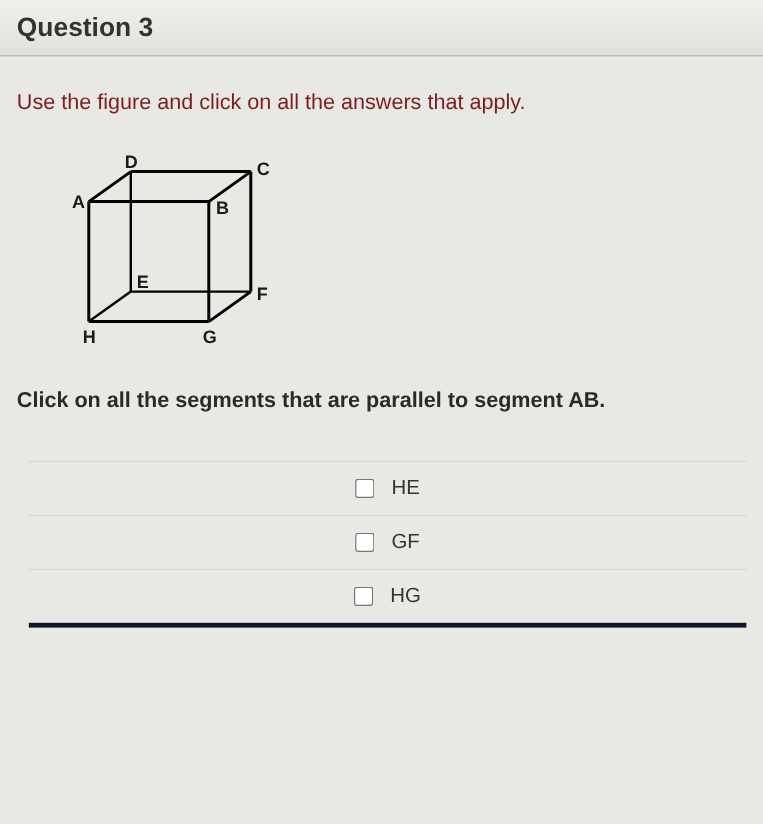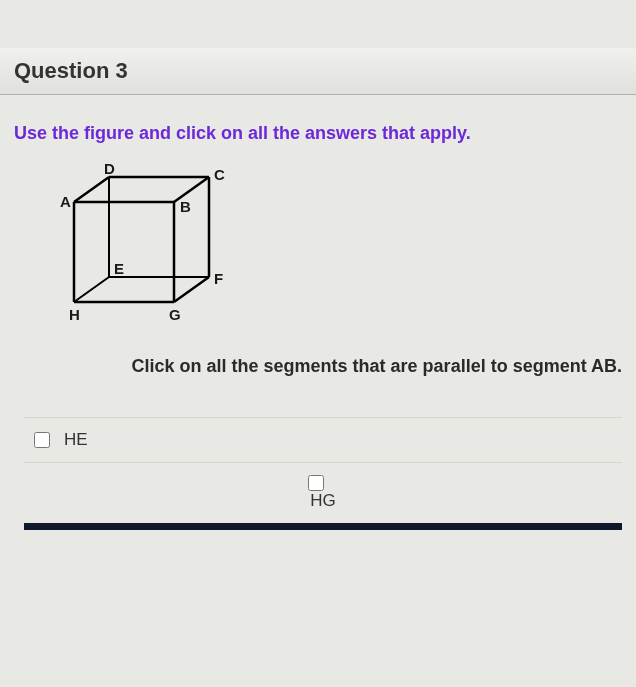--- a/index.html
+++ b/index.html
@@ -14,53 +14,51 @@
       height: 687px;
       overflow: hidden;
     }
     .question-header {
       background: linear-gradient(to bottom, #f0f0ed, #e0e0dc);
       padding: 10px 14px;
       border-bottom: 1px solid #b0b0ac;
       font-size: 22px;
       font-weight: bold;
       color: #333;
-      margin-top: 48px;
     }
     .content {
       padding: 28px 14px 14px 14px;
     }
     .instruction-top {
       font-size: 18px;
-      color: #6d28d9;
-      font-weight: bold;
-      margin-bottom: 18px;
+      color: #7f1d1d;
+      font-weight: normal;
+      margin-bottom: 32px;
     }
     .figure-container {
       margin: 10px 0 20px 30px;
     }
     .instruction-bottom {
       font-size: 18px;
       color: #2a2a2a;
       font-weight: bold;
       margin-bottom: 40px;
-      text-align: right;
     }
     .options {
       margin-left: 10px;
     }
     .option-row {
       display: flex;
       align-items: center;
       padding: 12px 10px;
       border-top: 1px solid #d5d5d0;
+      justify-content: center;
     }
     .option-row:last-child {
-      border-bottom: 7px solid #0f172a;
-      flex-direction: column;
+      border-bottom: 4px solid #0f172a;
     }
     .option-row input[type="checkbox"] {
       width: 16px;
       height: 16px;
       margin-right: 14px;
       cursor: pointer;
     }
     .option-label {
       font-size: 17px;
       color: #333;
@@ -119,16 +117,20 @@
 
   <div class="instruction-bottom">Click on all the segments that are parallel to segment AB.</div>
 
   <div class="options">
     <div class="option-row">
       <input type="checkbox" style="">
       <span class="option-label">HE</span>
     </div>
     <div class="option-row">
       <input type="checkbox" style="">
+      <span class="option-label">GF</span>
+    </div>
+    <div class="option-row">
+      <input type="checkbox" style="">
       <span class="option-label">HG</span>
     </div>
   </div>
 </div>
 
 </body></html>

